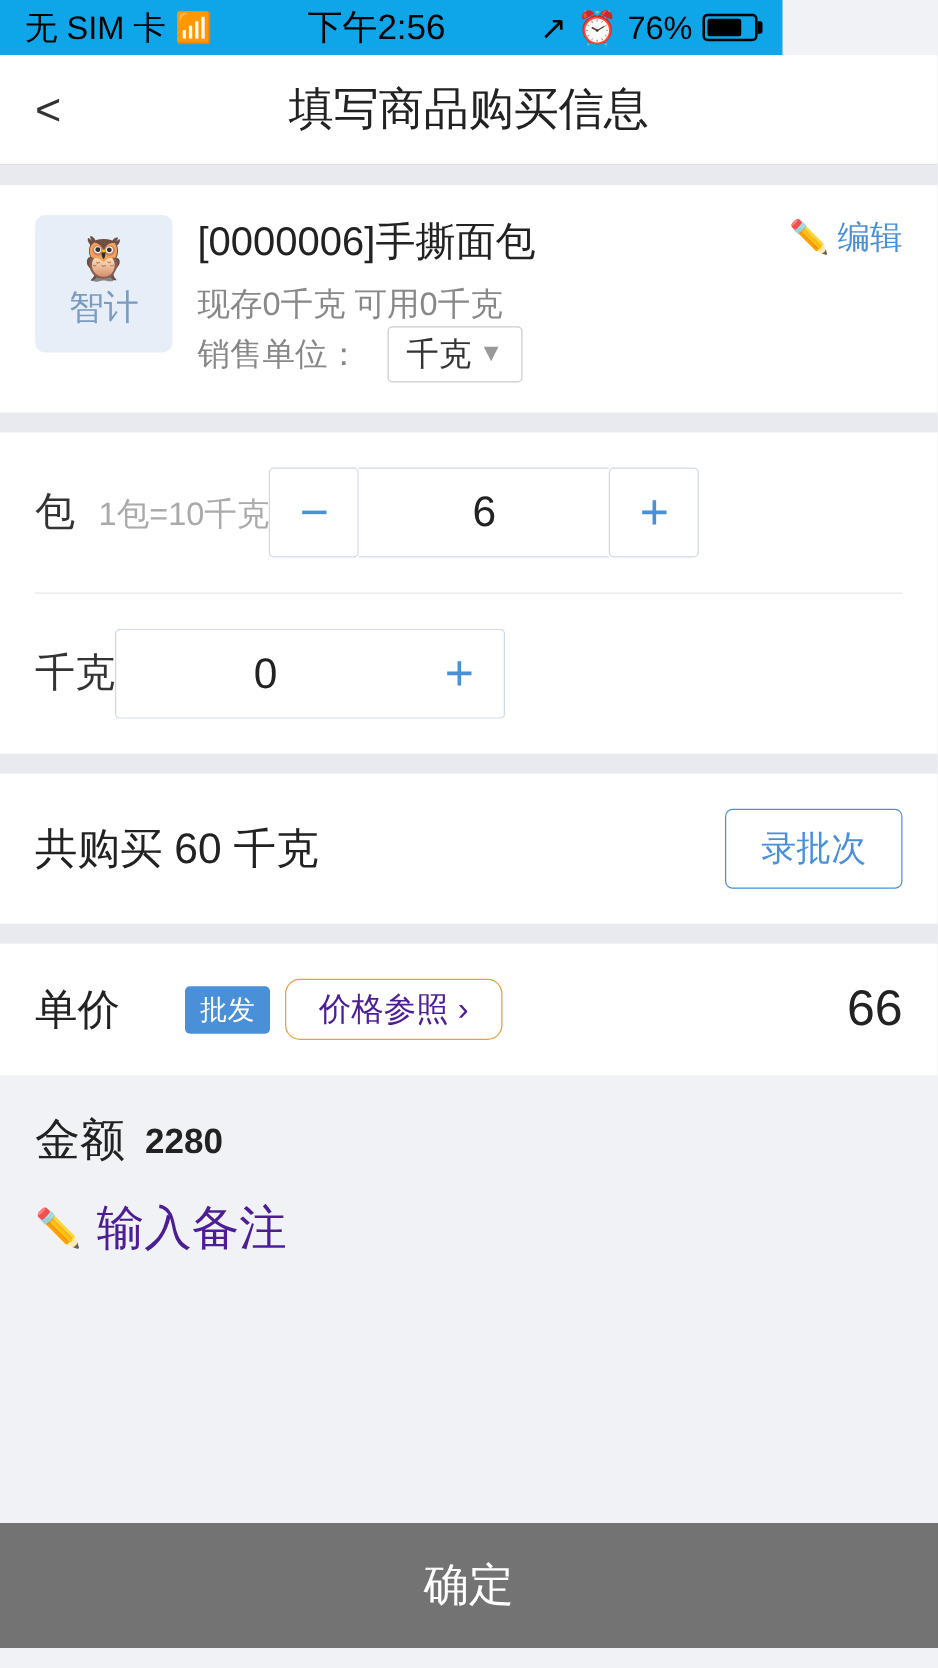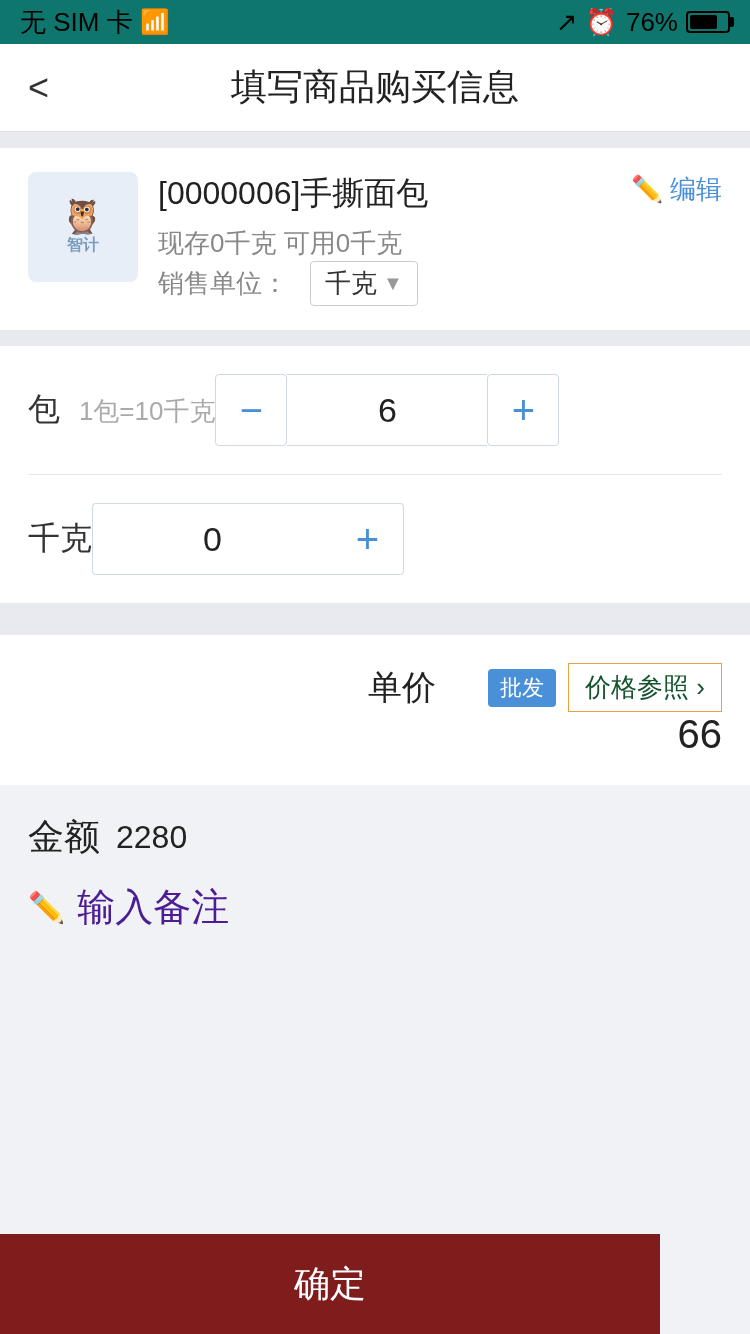--- a/index.html
+++ b/index.html
@@ -8,23 +8,23 @@
       width: 750px;
       min-height: 1334px;
       font-family: -apple-system, 'PingFang SC', 'Helvetica Neue', sans-serif;
       background: #f0f2f5;
       font-size: 32px;
       color: #333;
     }
 
     
     .status-bar {
-      width: 750px;
+      width: 626px;
       height: 44px;
-      background: #0f766e;
+      background: #0ea5e9;
       display: flex;
       align-items: center;
       justify-content: space-between;
       padding: 0 20px;
       font-size: 26px;
       color: #000;
     }
     .status-left { display: flex; align-items: center; gap: 8px; }
     .status-center { font-weight: 500; font-size: 28px; }
     .status-right { display: flex; align-items: center; gap: 8px; font-size: 26px; }
@@ -99,23 +99,23 @@
       width: 110px;
       height: 110px;
       background: #e8eef8;
       border-radius: 8px;
       display: flex;
       align-items: center;
       justify-content: center;
       flex-shrink: 0;
     }
     .owl-text {
-      font-size: 16px;
+      font-size: 28px;
       color: #7a9cc0;
-      font-weight: bold;
+      font-weight: normal;
     }
     .product-info { flex: 1; }
     .product-name {
       font-size: 32px;
       color: #222;
       font-weight: 500;
       margin-bottom: 10px;
     }
     .product-stock {
       font-size: 26px;
@@ -223,47 +223,46 @@
       background: #fff;
       cursor: pointer;
     }
 
     
     .price-section {
       background: #fff;
       padding: 28px 28px;
       margin-top: 0;
       display: flex;
-      align-items: flex-end;
+      align-items: center;
       justify-content: space-between;
-      flex-direction: column;
     }
     .price-label-row {
       display: flex;
       align-items: center;
       gap: 12px;
     }
     .price-label {
       font-size: 34px;
       color: #222;
     }
     .price-tag {
       background: #4a90d9;
       color: #fff;
       font-size: 22px;
       padding: 4px 12px;
       border-radius: 4px;
       margin-left: 40px;
     }
     .price-ref-btn {
       border: 1px solid #e8a040;
-      border-radius: 0;
-      padding: 6px 16px;
-      font-size: 26px;
-      color: #14532d;
+      border-radius: 12px;
+      padding: 6px 26px;
+      font-size: 26px;
+      color: #4c1d95;
       background: #fff;
       display: flex;
       align-items: center;
       gap: 6px;
       cursor: pointer;
     }
     .price-value {
       font-size: 40px;
       color: #222;
       font-weight: 400;
@@ -278,23 +277,23 @@
       display: flex;
       align-items: center;
       gap: 16px;
       padding-bottom: 20px;
     }
     .amount-label {
       font-size: 36px;
       color: #222;
     }
     .amount-value {
-      font-size: 32px;
-      color: #222;
-      font-weight: 400;
+      font-size: 28px;
+      color: #222;
+      font-weight: 700;
     }
     .remark-row {
       display: flex;
       align-items: center;
       gap: 12px;
       padding-bottom: 28px;
     }
     .remark-icon {
       font-size: 30px;
       color: #aaa;
@@ -307,25 +306,25 @@
     
     .main-spacer {
       flex: 1;
       background: #f0f2f5;
       min-height: 300px;
     }
 
     
     .bottom-btn {
       position: fixed;
-      bottom: 0;
+      bottom: 16px;
       left: 0;
-      width: 660px;
+      width: 750px;
       height: 100px;
-      background: #7f1d1d;
+      background: #737373;
       display: flex;
       align-items: center;
       justify-content: center;
       font-size: 36px;
       color: #fff;
       font-weight: 500;
       cursor: pointer;
     }
 
     .page-content {
@@ -335,20 +334,21 @@
 </head>
 <body>
 
 <div class="page-content">
 
   <div class="status-bar">
     <div class="status-left">
       <span>无 SIM 卡</span>
       <span class="wifi-icon">📶</span>
     </div>
+    <div class="status-center">下午2:56</div>
     <div class="status-right">
       <span>↗</span>
       <span>⏰</span>
       <span>76%</span>
       <div class="battery-bar">
         <div class="battery-fill"></div>
       </div>
     </div>
   </div>
 
@@ -403,20 +403,24 @@
       <div>千克</div>
       <div class="quantity-controls">
         <input class="qty-input" type="text" value="0" style="border-left: 1px solid rgb(208, 216, 232); border-right: none; border-radius: 4px 0px 0px 4px; width: 240px;">
         <div class="qty-btn" style="border-radius:0 4px 4px 0; border-left:none;">+</div>
       </div>
     </div>
   </div>
 
   <div class="section-divider"></div>
 
+  <div class="summary-section">
+    <span class="summary-text">共购买 60 千克</span>
+    <button class="batch-btn">录批次</button>
+  </div>
 
   <div class="section-divider"></div>
 
   <div class="price-section">
     <div class="price-label-row">
       <span class="price-label">单价</span>
       <span class="price-tag">批发</span>
       <button class="price-ref-btn">价格参照 ›</button>
     </div>
     <span class="price-value">66</span>

